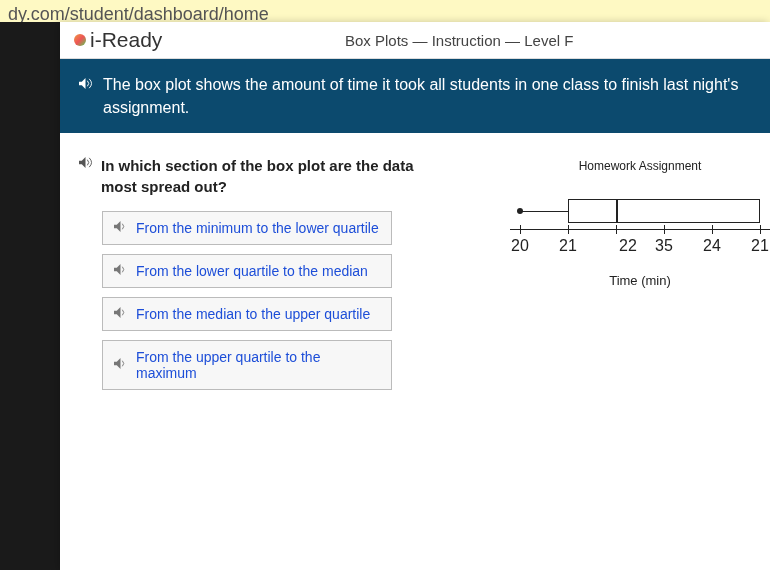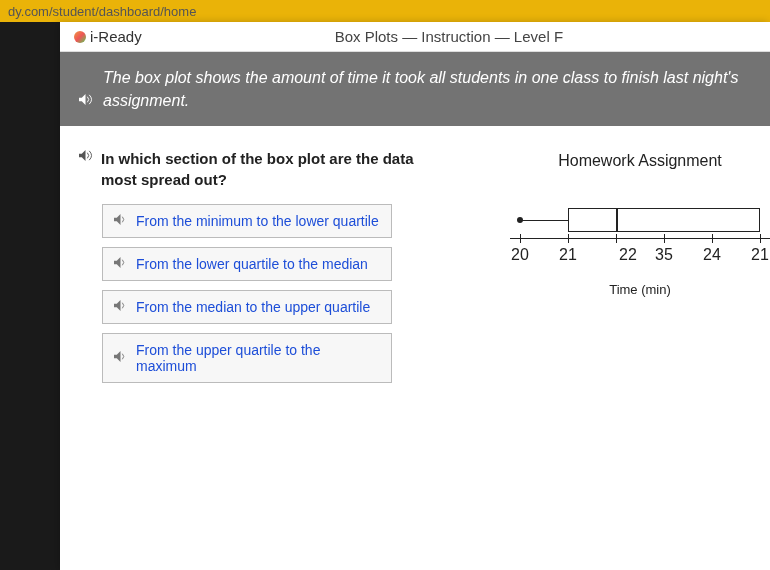--- a/index.html
+++ b/index.html
@@ -1,32 +1,32 @@
 <!DOCTYPE html>
 <html><head>
   <meta charset="utf-8">
   <style>
     * { margin: 0; padding: 0; box-sizing: border-box; font-family: Arial, Helvetica, sans-serif; }
     body { width: 770px; height: 570px; background: #d0d0d0; overflow: hidden; position: relative; }
-    .urlbar { background: #eab308; padding: 4px 8px; font-size: 13px; color: #555; border-bottom: 4px solid #be185d; }
+    .urlbar { background: #fef9c3; padding: 4px 8px; font-size: 18px; color: #555; border-bottom: 4px solid #be185d; }
     .screen { background: #fff; position: absolute; top: 22px; left: 60px; right: 0; bottom: 0; box-shadow: -2px 0 8px rgba(0,0,0,.2); }
     .left-dark { position: absolute; top: 22px; left: 0; width: 60px; bottom: 0; background: #1a1a1a; }
     .brandrow { display: flex; align-items: center; padding: 6px 14px; background: #fff; border-bottom: 1px solid #ddd; }
     .brand-dot { width: 12px; height: 12px; border-radius: 50%; background: linear-gradient(135deg,#e94,#e55,#5c5); margin-right: 4px; }
-    .brand-text { font-size: 15px; color: #333; }
+    .brand-text { font-size: 21px; color: #333; }
     .lesson-title { flex: 1; text-align: center; font-size: 15px; color: #444; font-weight: 500; }
-    .bluebar { background: #737373; color: #fff; padding: 14px 18px; font-size: 16px; line-height: 1.45; display: flex; align-items: flex-end; gap: 10px; font-style: italic; }
+    .bluebar { background: #0c4a6e; color: #fff; padding: 14px 18px; font-size: 16px; line-height: 1.45; display: flex; align-items: flex-start; gap: 10px; }
     .content { display: flex; padding: 22px 0 0 18px; gap: 12px; }
     .left-col { flex: 1; }
     .question-row { display: flex; align-items: flex-start; gap: 8px; margin-bottom: 6px; }
     .question-text { font-size: 15px; font-weight: 700; color: #222; line-height: 1.4; }
     .options { margin-top: 14px; margin-left: 24px; display: flex; flex-direction: column; gap: 9px; }
     .option { border: 1px solid #bbb; background: #f7f7f7; padding: 8px 10px; font-size: 14px; color: #1d4ed8; display: flex; align-items: center; gap: 8px; cursor: pointer; width: 290px; }
     .right-col { width: 260px; padding-top: 4px; }
-    .chart-title { font-size: 16px; text-align: center; color: #222; margin-bottom: 20px; font-weight: 500; }
+    .chart-title { font-size: 12px; text-align: center; color: #222; margin-bottom: 8px; font-weight: 500; }
     .chart-area { position: relative; height: 90px; }
     .axis-line { position: absolute; top: 48px; left: 0; right: 0; height: 1px; background: #222; }
     .tick { position: absolute; top: 44px; width: 1px; height: 9px; background: #222; }
     .tick-label { position: absolute; top: 56px; font-size: 16px; color: #222; transform: translateX(-50%); }
     .box-min { position: absolute; top: 30px; width: 6px; height: 6px; background: #222; border-radius: 50%; transform: translate(-50%,-50%); }
     .box-whisker { position: absolute; top: 30px; height: 1px; background: #222; }
     .box-rect { position: absolute; top: 18px; height: 24px; border: 1.5px solid #222; background: #fff; }
     .box-median { position: absolute; top: 18px; width: 1.5px; height: 24px; background: #222; }
     .axis-title { text-align: center; font-size: 13px; color: #222; margin-top: 2px; }
     svg.sp { width: 15px; height: 13px; }

